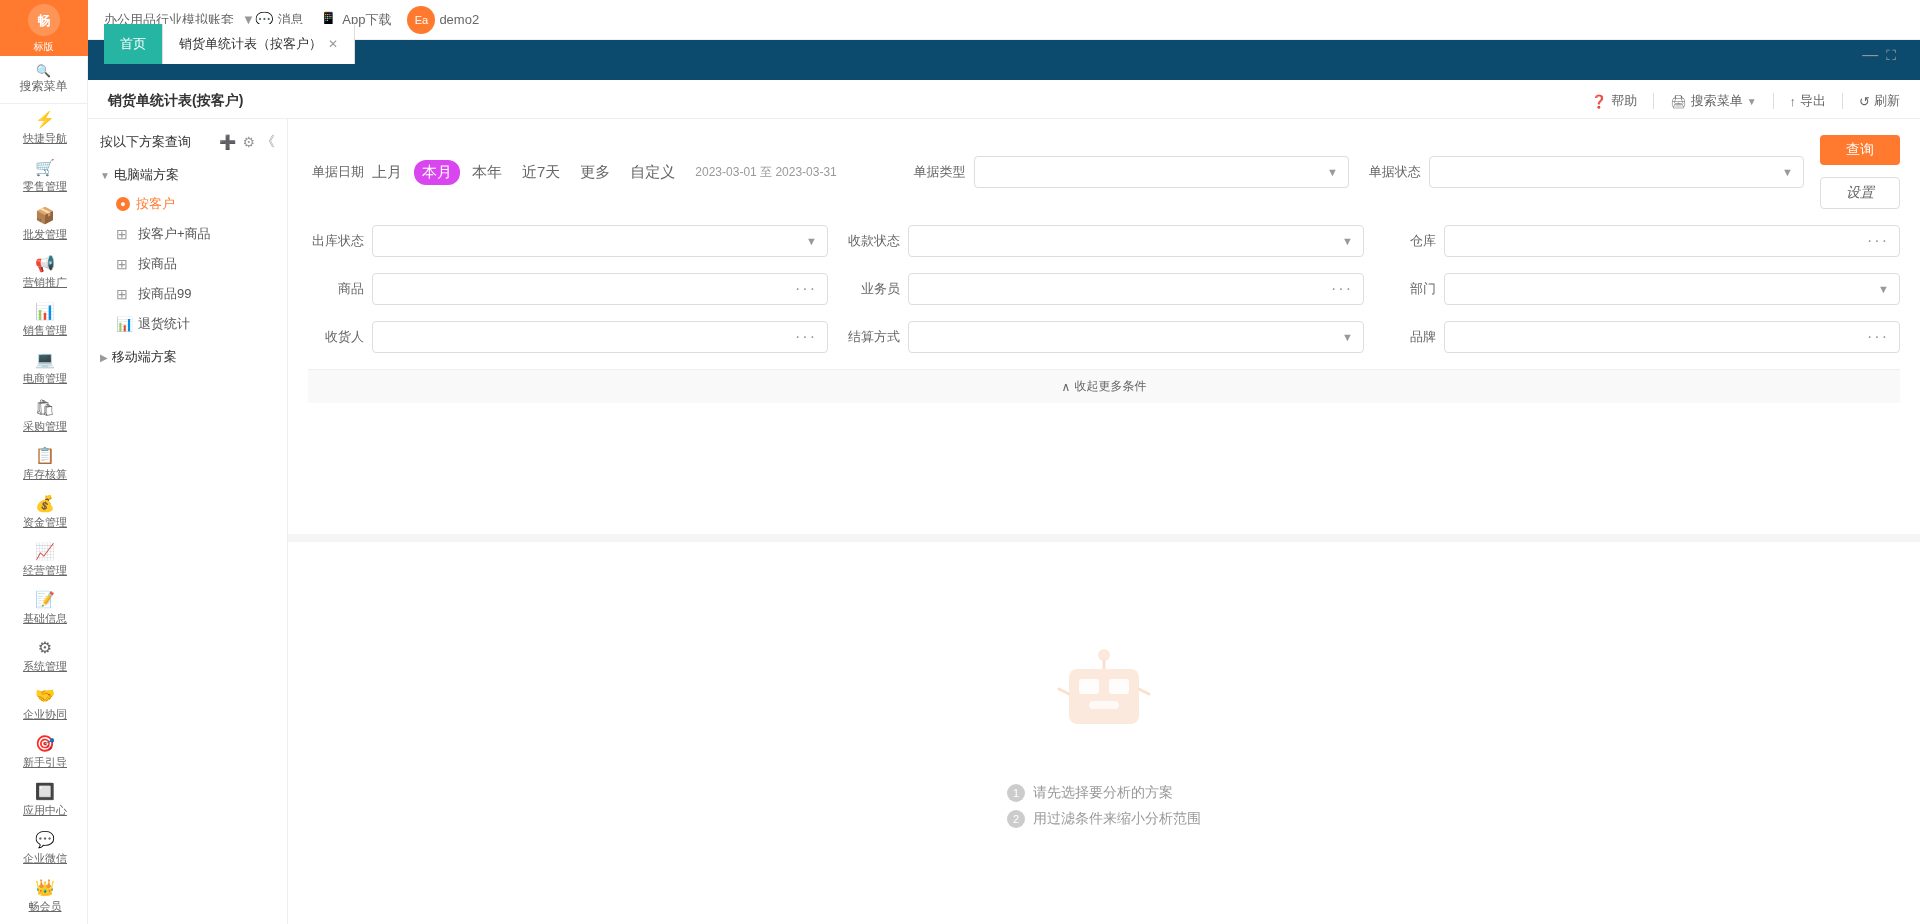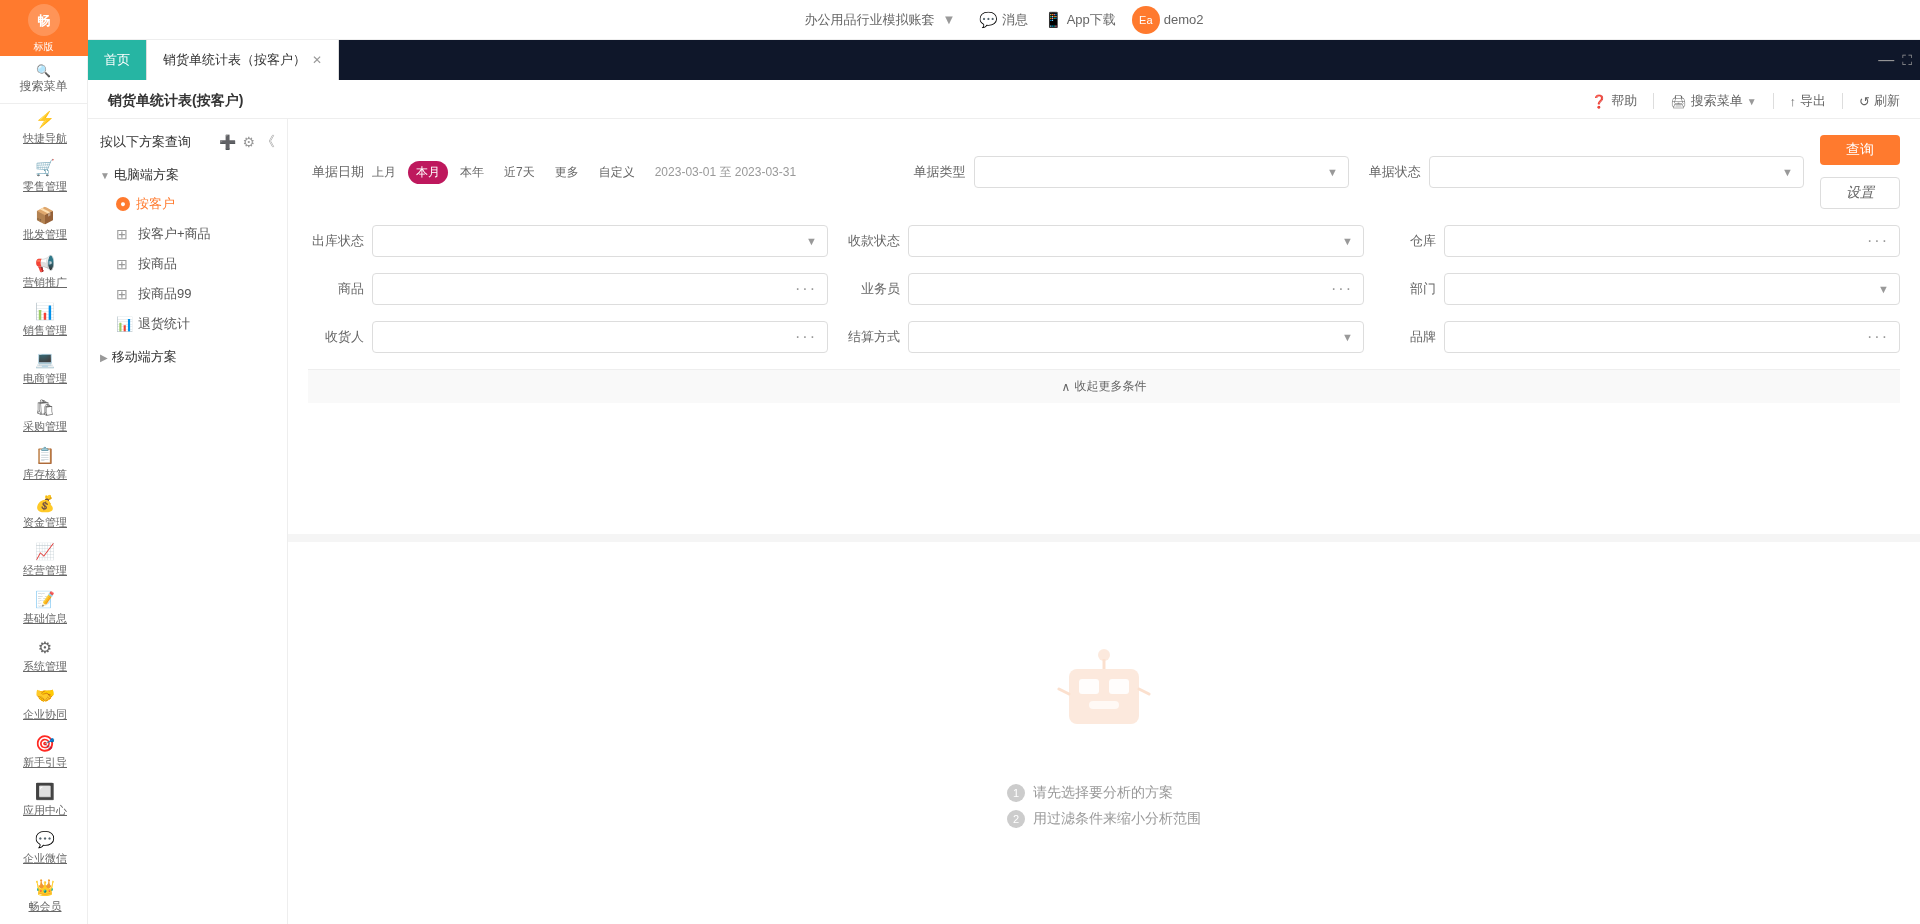--- a/index.html
+++ b/index.html
@@ -11,28 +11,28 @@
     .logo-text { font-size: 10px; color: #fff; margin-top: 2px; }
     .sidebar-nav-item { width: 88px; height: 48px; display: flex; flex-direction: column; align-items: center; justify-content: center; cursor: pointer; color: #666; font-size: 12px; border-left: 3px solid transparent; }
     .sidebar-nav-item .nav-icon { font-size: 16px; margin-bottom: 2px; }
     .sidebar-nav-item .nav-label { font-size: 11px; text-decoration: underline; }
     .sidebar-search { width: 88px; height: 48px; display: flex; flex-direction: column; align-items: center; justify-content: center; color: #666; font-size: 12px; border-bottom: 1px solid #eee; cursor: pointer; }
 
     
     .main-area { flex: 1; display: flex; flex-direction: column; height: 924px; overflow: hidden; }
 
     
-    .topbar { height: 40px; background: #fff; border-bottom: 1px solid #eee; display: flex; align-items: center; padding: 14px 16px; justify-content: center; flex-shrink: 0; gap: 24px; }
+    .topbar { height: 40px; background: #fff; border-bottom: 1px solid #eee; display: flex; align-items: center; padding: 14px 16px; justify-content: flex-start; flex-shrink: 0; }
     .topbar-left { display: flex; align-items: center; gap: 8px; color: #666; font-size: 13px; }
     .topbar-right { display: flex; align-items: center; gap: 16px; color: #666; font-size: 13px; }
     .topbar-right-item { display: flex; align-items: center; gap: 4px; cursor: pointer; }
     .avatar { width: 28px; height: 28px; border-radius: 50%; background: #ff7a2e; color: #fff; display: flex; align-items: center; justify-content: center; font-size: 11px; }
 
     
-    .tabbar { height: 40px; background: #0f172a; display: flex; align-items: center; padding: 0; flex-shrink: 0; }
+    .tabbar { height: 40px; background: #0c4a6e; display: flex; align-items: flex-end; padding: 16px; flex-shrink: 0; }
     .tab { height: 40px; display: flex; align-items: center; padding: 0 16px; gap: 6px; cursor: pointer; font-size: 13px; color: #666; border-right: 1px solid #ddd; }
     .tab.active { background: #fff; color: #333; font-weight: 500; }
     .tab-close { font-size: 12px; color: #999; cursor: pointer; }
     .tab-home { background: #26b5a3; color: #fff; }
 
     
     .content { flex: 1; overflow: hidden; display: flex; flex-direction: column; background: #f5f5f5; }
 
     
     .page-header { background: #fff; padding: 12px 20px 0 20px; border-bottom: 1px solid #eee; flex-shrink: 0; }
@@ -61,22 +61,22 @@
     
     .filter-area { flex: 1; background: #fff; padding: 16px 20px; overflow-y: auto; }
     .filter-row { display: flex; align-items: center; gap: 16px; margin-bottom: 16px; }
     .filter-item { display: flex; align-items: center; gap: 8px; flex: 1; }
     .filter-label { font-size: 13px; color: #666; white-space: nowrap; min-width: 56px; text-align: right; }
     .filter-control { flex: 1; height: 32px; border: 1px solid #ddd; border-radius: 4px; padding: 0 10px; display: flex; align-items: center; justify-content: space-between; cursor: pointer; font-size: 13px; color: #333; background: #fff; }
     .filter-control .chevron { color: #999; font-size: 11px; }
     .filter-control .dots { color: #999; font-size: 16px; letter-spacing: 2px; }
     .date-filter { display: flex; align-items: center; gap: 8px; flex: 1; }
     .date-tabs { display: flex; align-items: center; gap: 4px; }
-    .date-tab { padding: 3px 8px; border-radius: 3px; cursor: pointer; font-size: 12px; color: #666; }
-    .date-tab.active { background: #be185d; color: #fff; border-radius: 12px; text-align: right; }
+    .date-tab { padding: 3px 8px; border-radius: 3px; cursor: pointer; font-size: 15px; color: #666; }
+    .date-tab.active { background: #d946ef; color: #fff; border-radius: 12px; text-align: right; }
     .date-range { font-size: 12px; color: #999; margin-left: 4px; }
 
     .collapse-bar { text-align: center; padding: 8px; color: #666; font-size: 12px; cursor: pointer; display: flex; align-items: center; justify-content: center; gap: 4px; background: #f9f9f9; border-top: 1px solid #eee; }
 
     .search-btn { background: #ff7a2e; color: #fff; border: none; border-radius: 4px; padding: 6px 24px; font-size: 14px; cursor: pointer; display: block; margin-bottom: 8px; }
     .setting-btn { background: #fff; color: #666; border: 1px solid #ddd; border-radius: 4px; padding: 6px 20px; font-size: 14px; cursor: pointer; display: block; font-style: italic; }
 
     .btn-column { display: flex; flex-direction: column; gap: 4px; min-width: 80px; }
 
     

